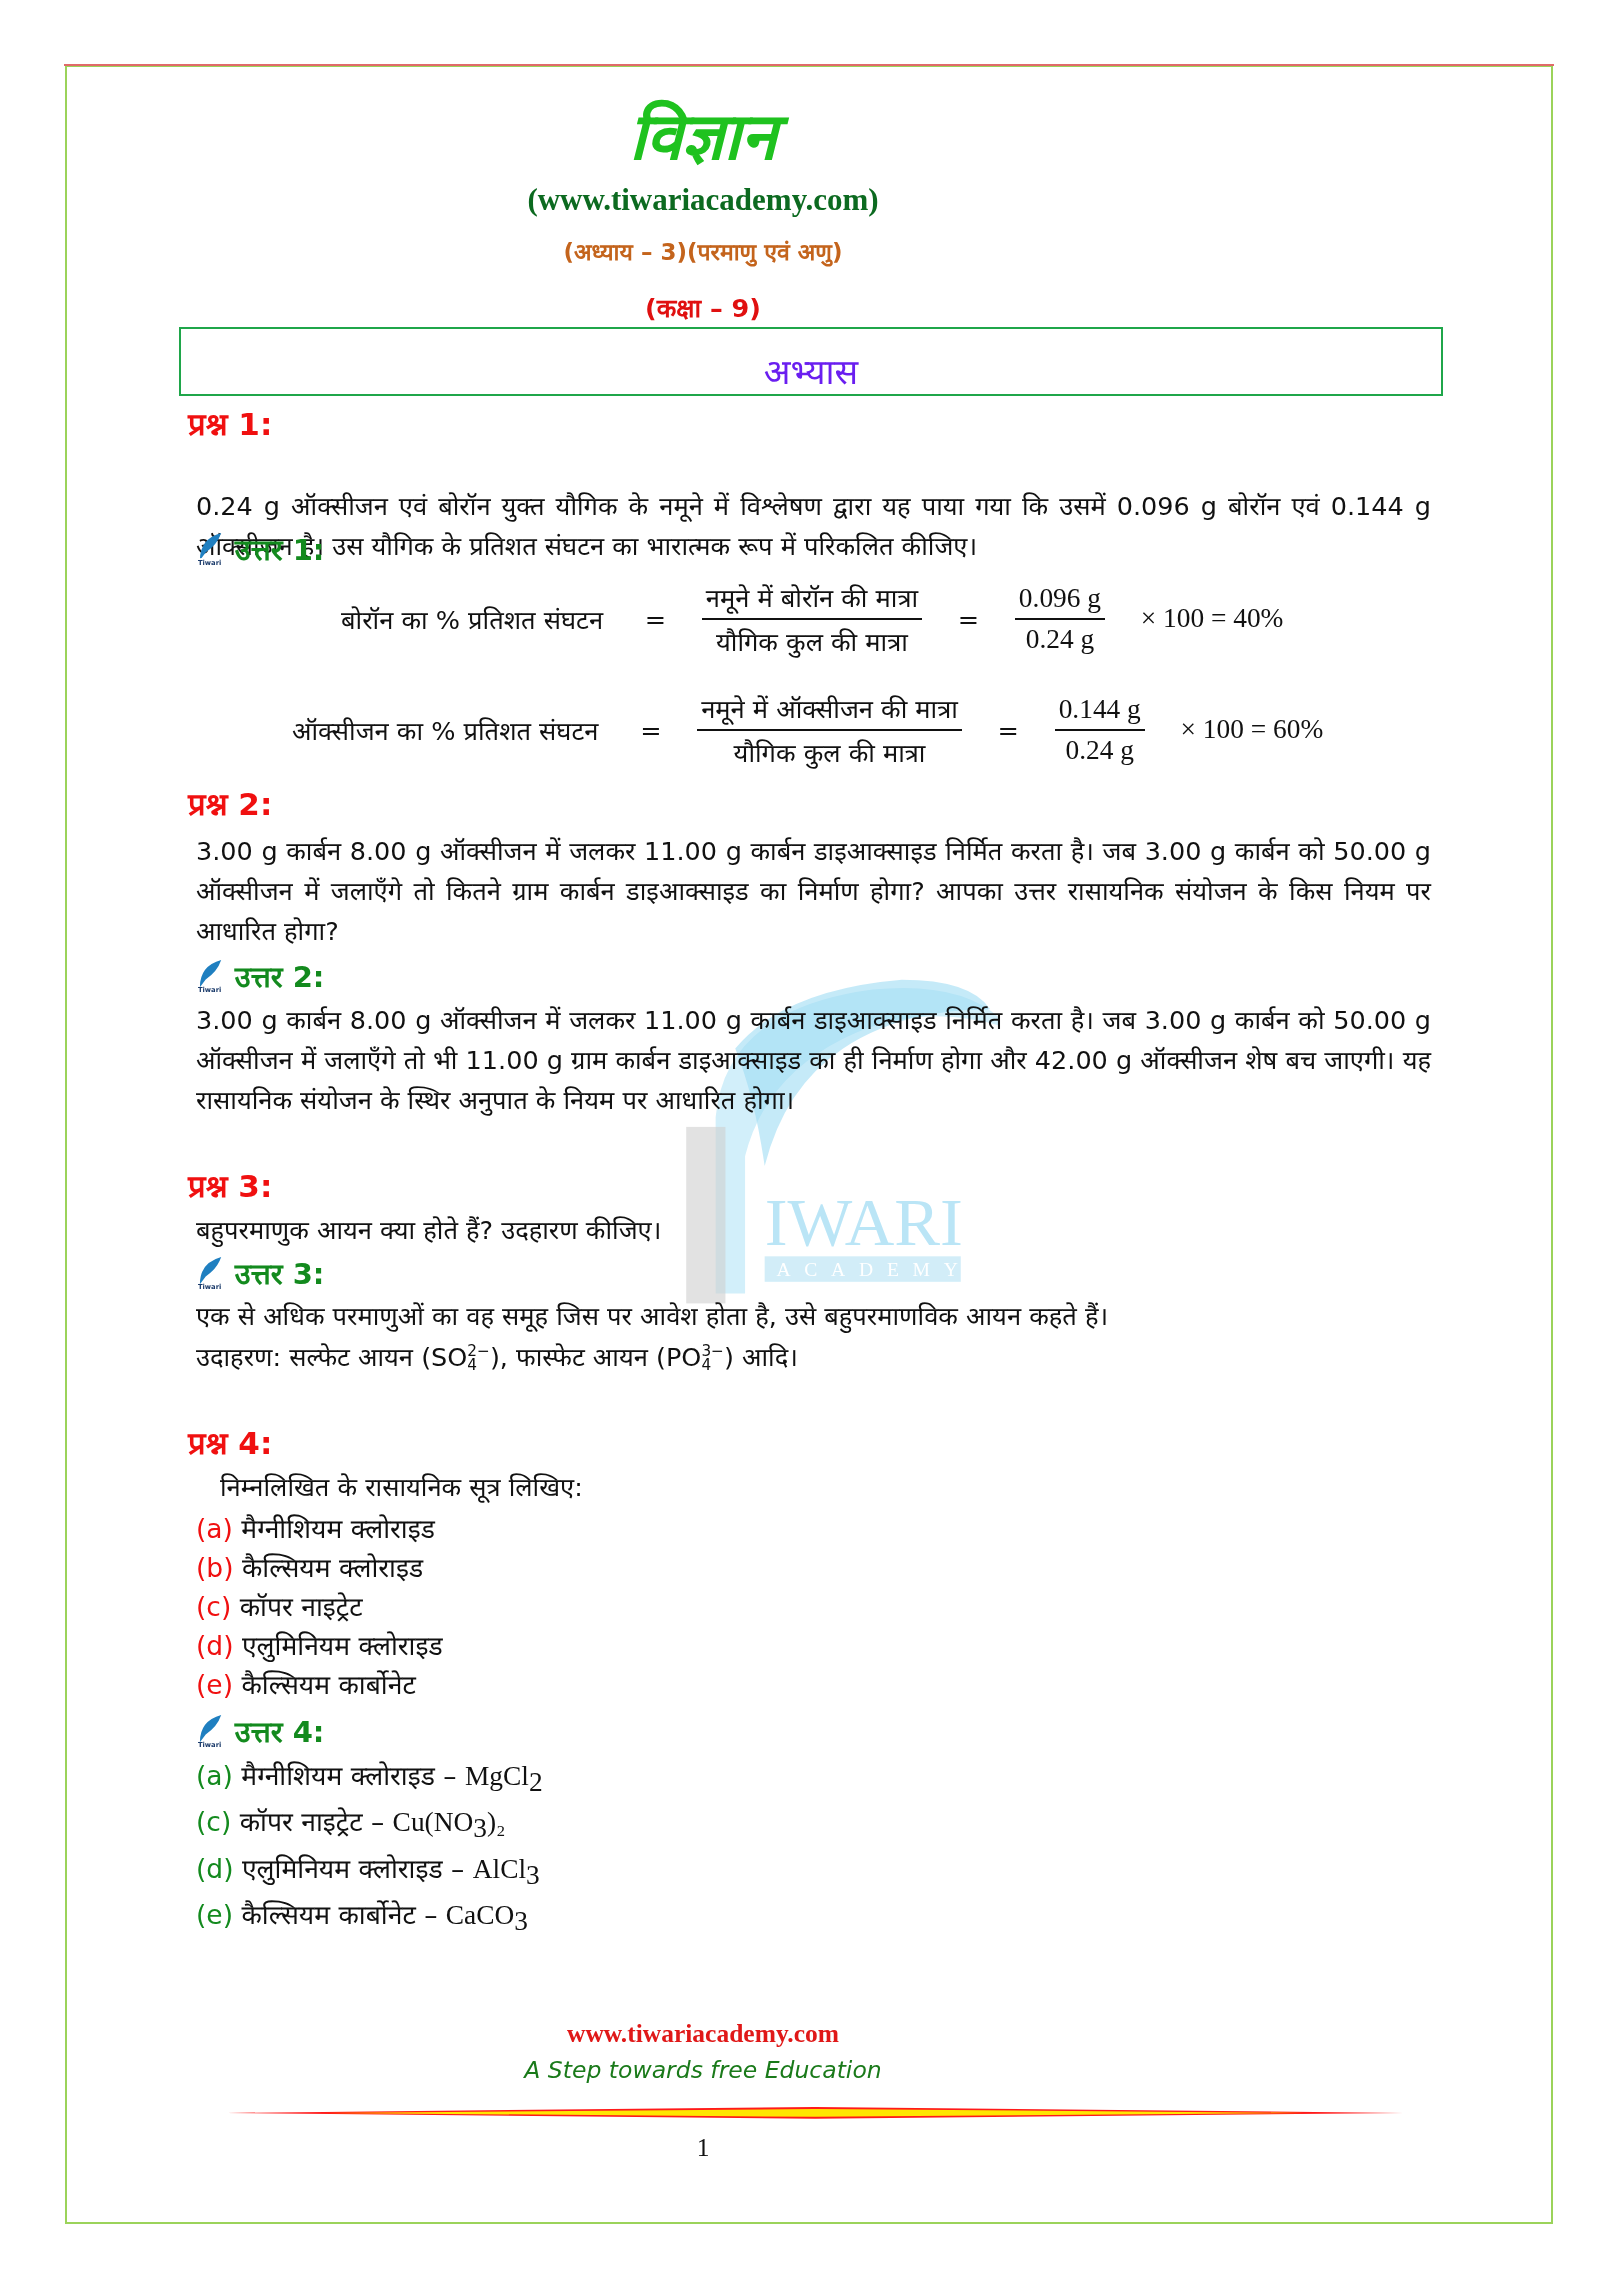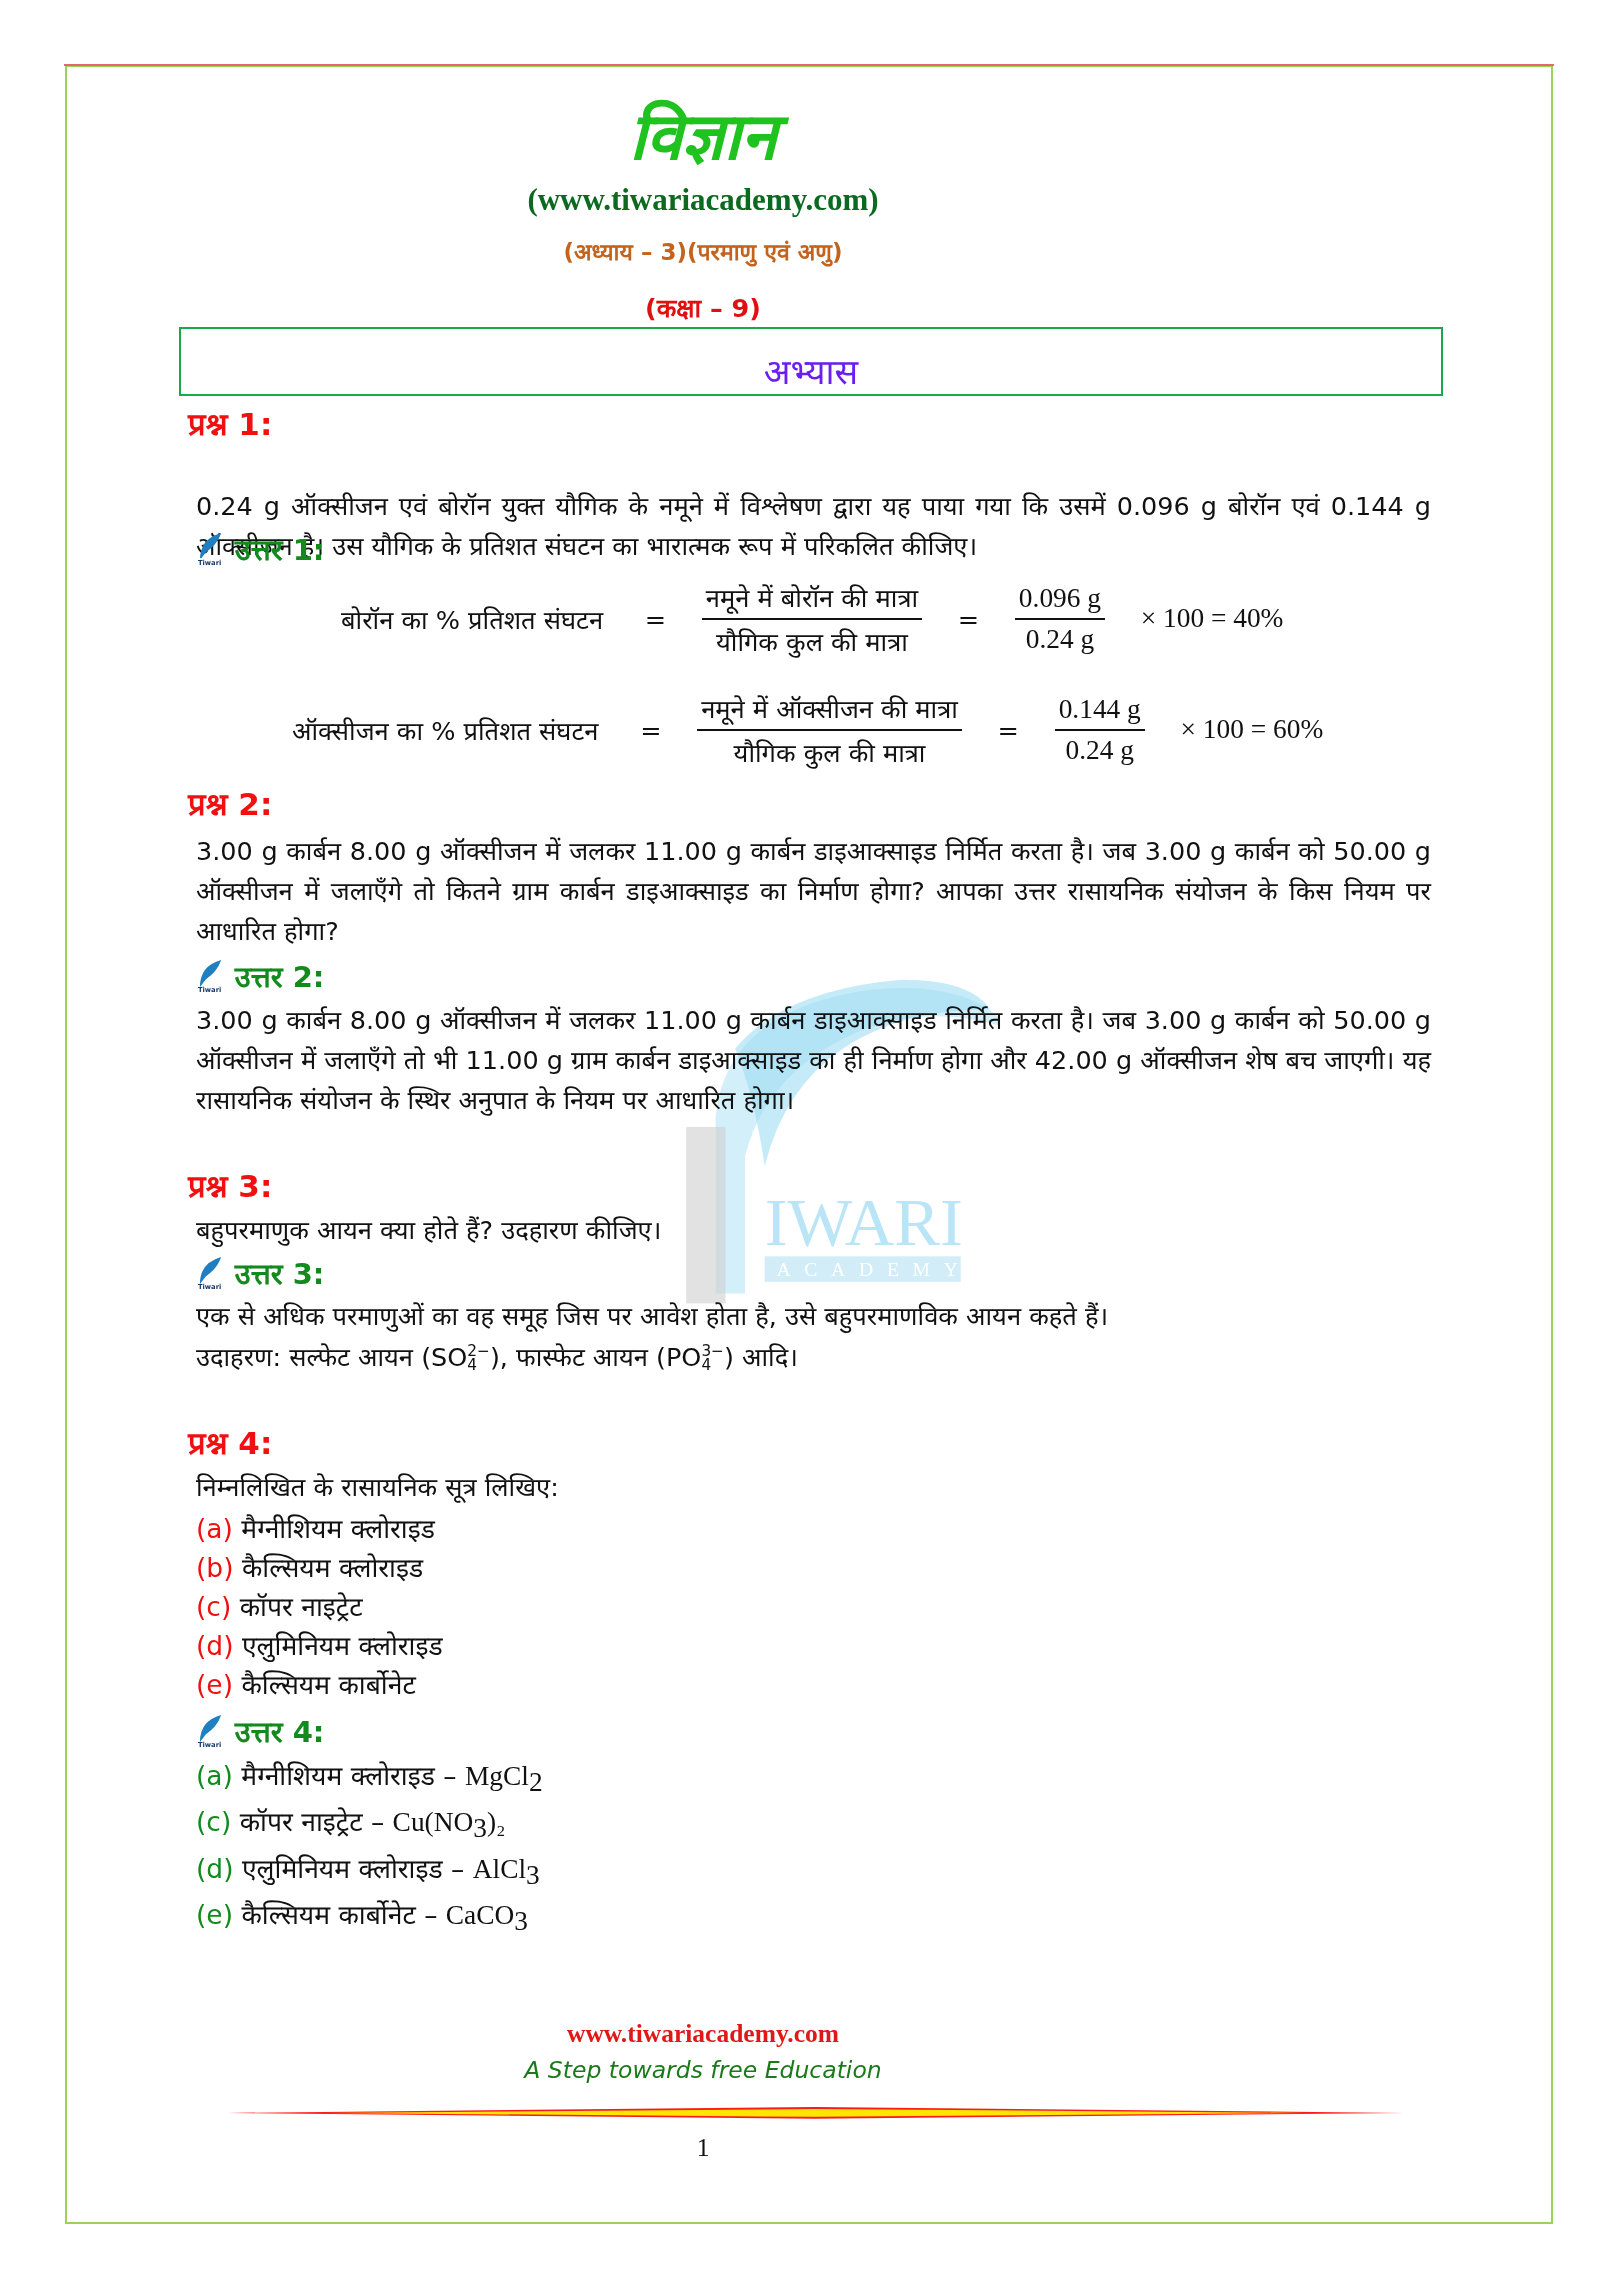--- a/index.html
+++ b/index.html
@@ -126,21 +126,21 @@
   <span>उदाहरण: सल्फेट आयन (SO</span><span class="supsub">
       <span>2−</span>
       <span>4</span>
     </span><span>), फास्फेट आयन (PO</span><span class="supsub">
       <span>3−</span>
       <span>4</span>
     </span><span>) आदि।</span>
 </div>
 
 <div class="q-head" style="top:1421px;">प्रश्न 4:</div>
-<div class="para" style="top:1467px;">निम्नलिखित के रासायनिक सूत्र लिखिए:</div>
+<div class="para" style="top:1467px;margin-left:24px;">निम्नलिखित के रासायनिक सूत्र लिखिए:</div>
 <div class="list" style="top:1509px;">
   <div><span class="lbl-q">(a)</span> <span>मैग्नीशियम क्लोराइड</span></div>
   <div><span class="lbl-q">(b)</span> <span>कैल्सियम क्लोराइड</span></div>
   <div><span class="lbl-q">(c)</span> <span>कॉपर नाइट्रेट</span></div>
   <div><span class="lbl-q">(d)</span> <span>एलुमिनियम क्लोराइड</span></div>
   <div><span class="lbl-q">(e)</span> <span>कैल्सियम कार्बोनेट</span></div>
 </div>
 <div class="a-head" style="top:1711px;">
   <svg class="a-icon" viewBox="0 0 32 36" style="font-size:30px">
       <path d="M4 30 Q4 8 26 2 Q22 14 10 22 Z" fill="#1f7fc0"></path>

